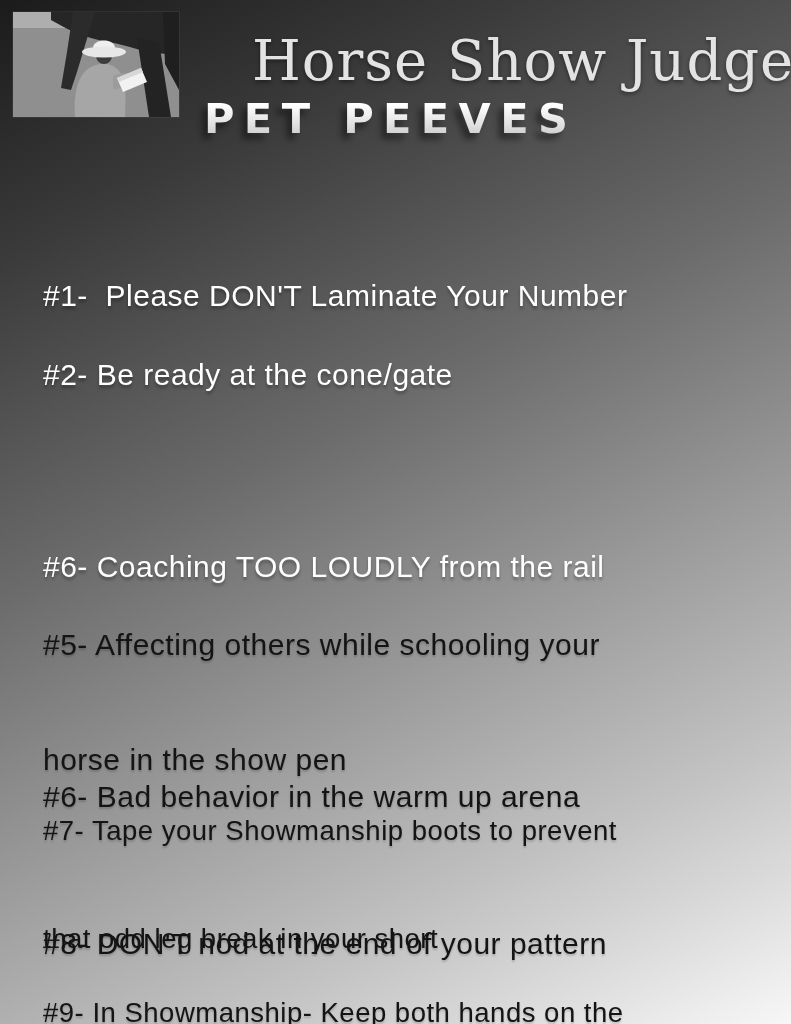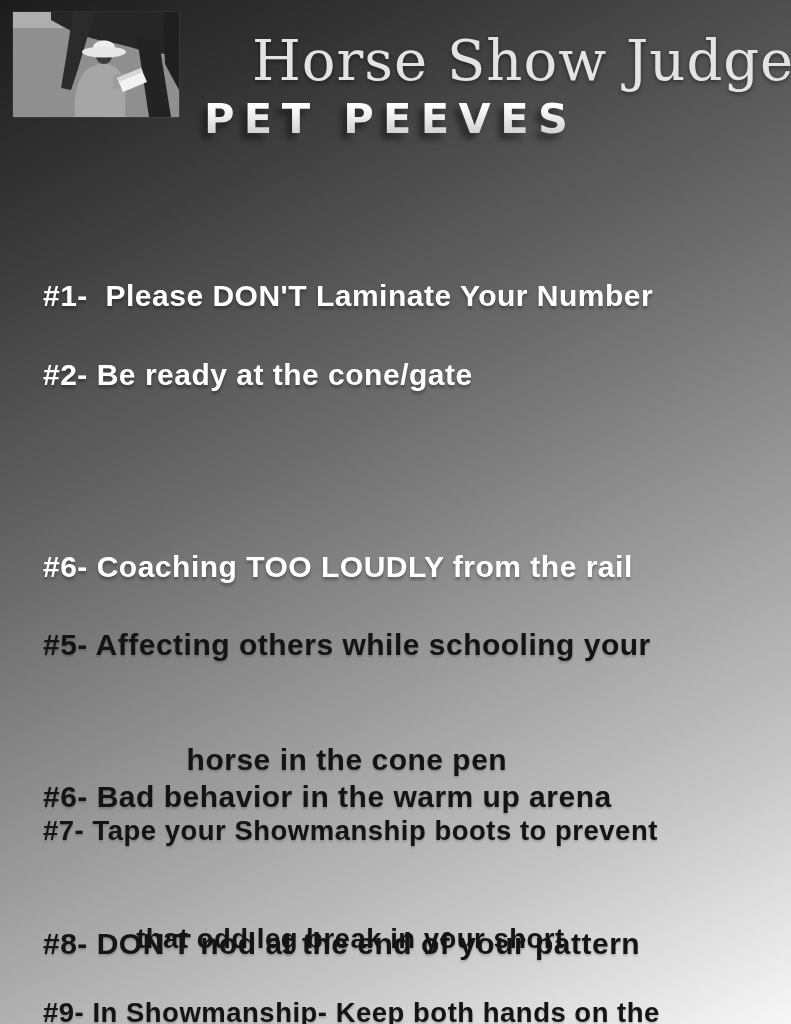--- a/index.html
+++ b/index.html
@@ -44,35 +44,34 @@
     background: linear-gradient(#ffffff 20%, #c8c8c8 95%);
     -webkit-background-clip: text;
     background-clip: text;
     -webkit-text-fill-color: transparent;
     filter: drop-shadow(-5px 6px 3px rgba(0,0,0,0.45));
     white-space: pre;
   }
   .item {
     position: absolute;
     left: 43px;
-    font-weight: bold;
+    font-weight: normal;
     font-size: 30px;
     letter-spacing: 0.5px;
     line-height: 1.28;
     white-space: pre;
   }
   .item.small { font-size: 27.5px; line-height: 1.32; }
   .item.light {
     color: #ffffff;
     text-shadow: 0 3px 3px rgba(0,0,0,0.3);
   }
   .item.dark {
     color: #141414;
     text-shadow: 0 2px 2px rgba(0,0,0,0.18);
-    text-align: center;
   }
 </style>
 </head>
 <body>
 
 <div class="poster">
 
   <div class="photo">
     <svg viewBox="0 0 166 105" preserveAspectRatio="none">
 
@@ -116,21 +115,21 @@
   </div>
 
 
   <div class="item light" style="top:471px">
     <div>#6- Coaching TOO LOUDLY from the rail</div>
     <div></div>
   </div>
 
   <div class="item dark" style="top:549px">
     <div>#5- Affecting others while schooling your</div>
-    <div>horse in the cone pen</div>
+    <div>horse in the show pen</div>
   </div>
 
   <div class="item dark" style="top:701px">
     <div>#6- Bad behavior in the warm up arena</div>
     <div></div>
   </div>
 
   <div class="item dark small" style="top:740px">
     <div>#7- Tape your Showmanship boots to prevent</div>
     <div>that odd leg break in your short</div>

